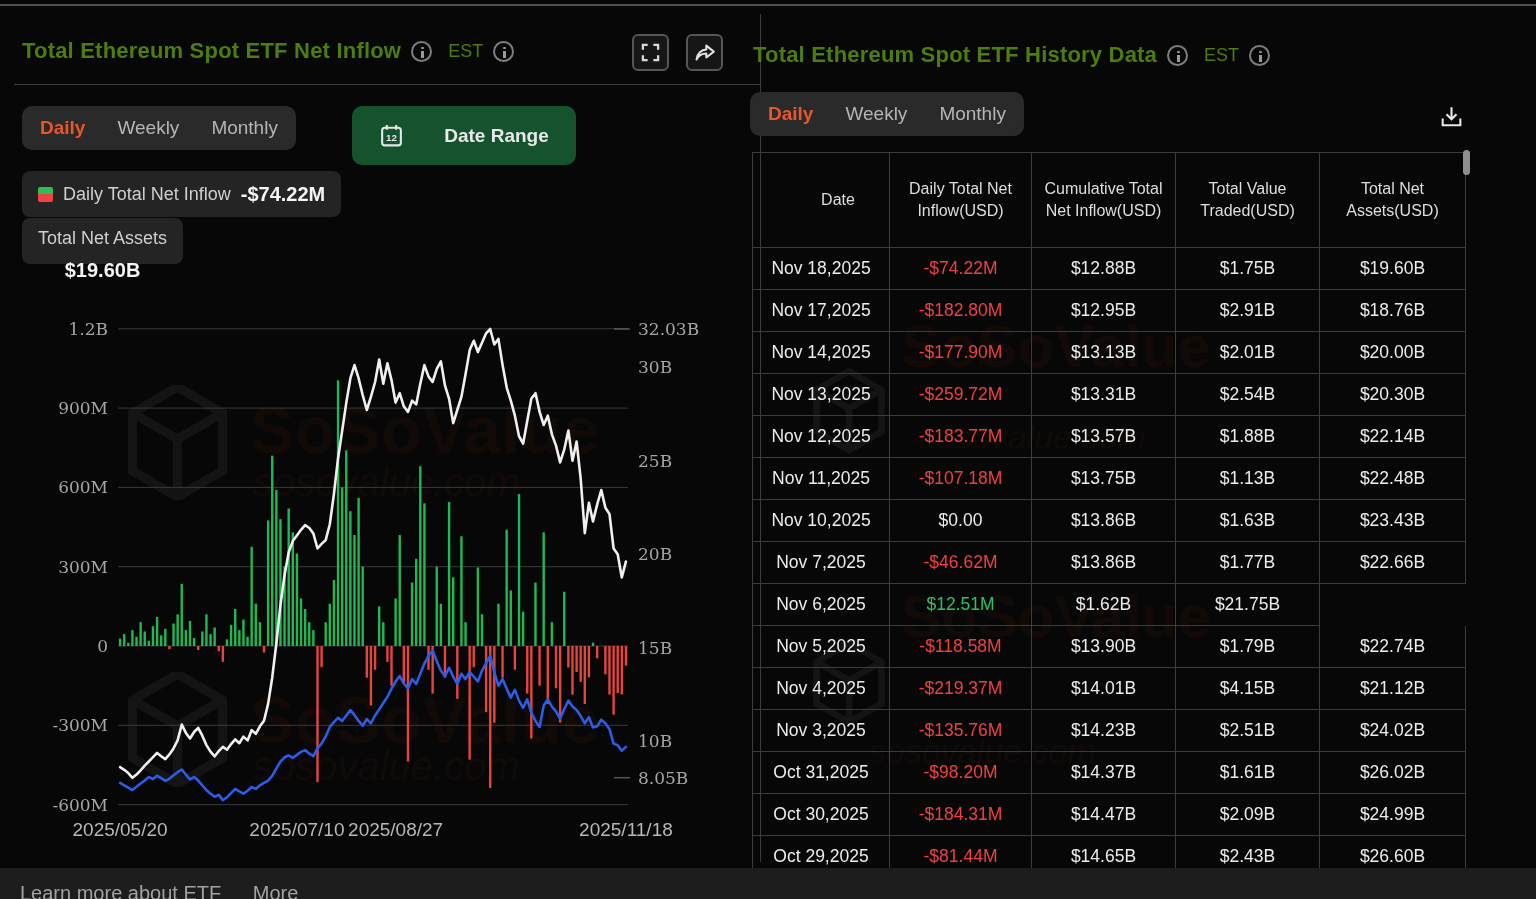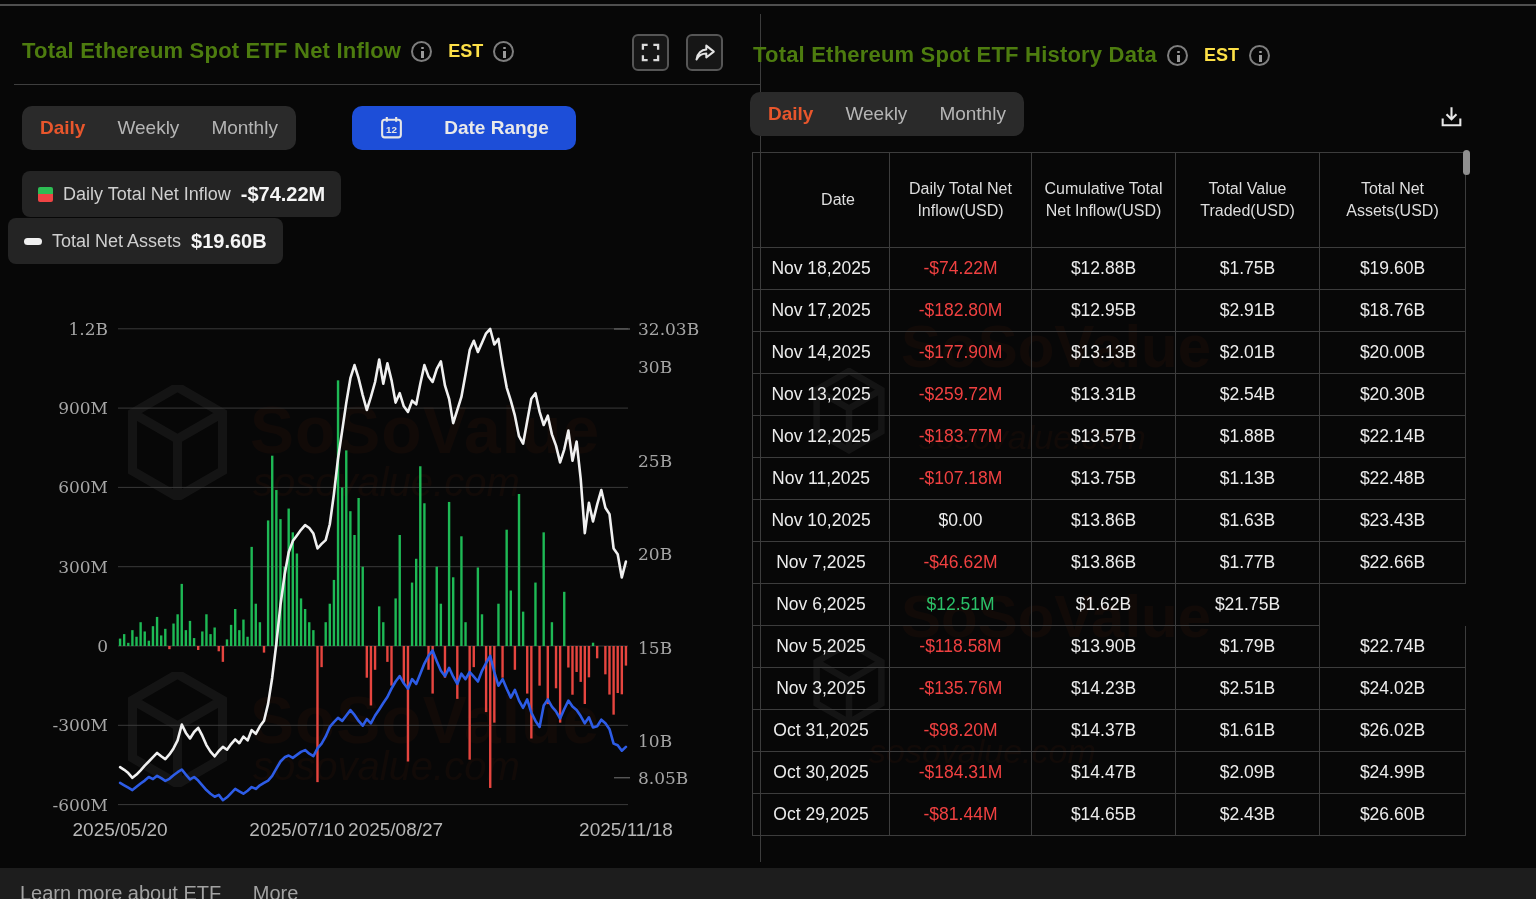--- a/index.html
+++ b/index.html
@@ -19,42 +19,42 @@
   #left-panel { left:0; top:0; width:760px; height:868px; }
   .title-row { display:flex; align-items:center; gap:10px; }
   #lp-title-row { left:22px; top:38px; }
   .panel-title { font-size:22px; font-weight:700; color:#4d7c0f; letter-spacing:.2px; }
   .info-icon { position:relative; width:21px; height:21px; border:2px solid #7e7e7e;
     border-radius:50%; flex:0 0 auto; }
   .info-icon::before { content:""; position:absolute; left:8px; top:4px; width:2.5px; height:2.5px;
     background:#9a9a9a; border-radius:50%; }
   .info-icon::after { content:""; position:absolute; left:8px; top:8.5px; width:2.5px; height:6.5px;
     background:#9a9a9a; }
-  .est-label { font-size:18px; font-weight:700; color:#fde047; margin-left:6px; }
+  .est-label { font-size:18px; font-weight:400; color:#4d7c0f; margin-left:6px; }
   #lp-divider { left:14px; top:84px; width:746px; height:1px; background:#3e3e3e; }
 
   .icon-btn { width:37px; height:37px; border:2px solid #565656; border-radius:6px;
     background:#161616; display:flex; align-items:center; justify-content:center; }
   #fullscreen-btn { left:632px; top:34px; } #share-btn { left:686px; top:34px; }
 
   .tab-group { height:44px; background:#2a2a2a; border-radius:10px; display:flex;
     align-items:center; padding:0 18px; gap:32px; }
   .tab { font-size:19px; color:#b5b5b5; cursor:pointer; white-space:nowrap; }
   .tab.active { color:#e8562c; font-weight:600; }
   #lp-tabs { left:22px; top:106px; }
-  #date-range-btn { left:352px; top:106px; width:224px; height:44px; background:#1d4ed8;
+  #date-range-btn { left:352px; top:106px; width:224px; height:59px; background:#14532d;
     border-radius:10px; display:flex; align-items:center; justify-content:center; gap:12px; }
   #date-range-btn .lbl { font-size:19px; font-weight:700; color:#e9e9e9;margin-left:28px; }
 
   .legend-chip { height:46px; background:#242424; border-radius:8px; display:flex;
     align-items:center; padding:0 16px; gap:10px; }
   .legend-chip .lbl { font-size:18px; color:#cfcfcf; white-space:nowrap; }
   .legend-chip .val { font-size:20px; font-weight:700; color:#f5f5f5; white-space:nowrap; }
   #legend-inflow { left:22px; top:171px; }
-  #legend-assets { left:8px; top:218px; }
+  #legend-assets { left:22px; top:218px;flex-direction:column; }
   #legend-eth { left:358px; top:218px; }
   .icon-two-tone { width:15px; height:15px; border-radius:2px; overflow:hidden; display:flex; flex-direction:column; }
   .icon-two-tone i { display:block; flex:1; }
   .dash-icon { width:18px; height:7px; border-radius:4px; }
 
   #chart-svg { left:0; top:280px; }
   .wm { color:#c2410c; opacity:0.05; pointer-events:none; white-space:nowrap; }
   .wm-big { font-size:66px; font-weight:700; letter-spacing:1px; }
   .wm-dom { font-size:40px; font-style:italic; font-weight:400; }
   .wm-dom-sm { font-size:34px; font-style:italic; }
@@ -410,20 +410,27 @@
             <div>$21.75B</div>
           </div>
           <div class="t-row">
             <div>Nov 5,2025</div>
             <div class="neg">-$118.58M</div>
             <div>$13.90B</div>
             <div>$1.79B</div>
             <div>$22.74B</div>
           </div>
           <div class="t-row">
+            <div>Nov 4,2025</div>
+            <div class="neg">-$219.37M</div>
+            <div>$14.01B</div>
+            <div>$4.15B</div>
+            <div>$21.12B</div>
+          </div>
+          <div class="t-row">
             <div>Nov 3,2025</div>
             <div class="neg">-$135.76M</div>
             <div>$14.23B</div>
             <div>$2.51B</div>
             <div>$24.02B</div>
           </div>
           <div class="t-row">
             <div>Oct 31,2025</div>
             <div class="neg">-$98.20M</div>
             <div>$14.37B</div>

